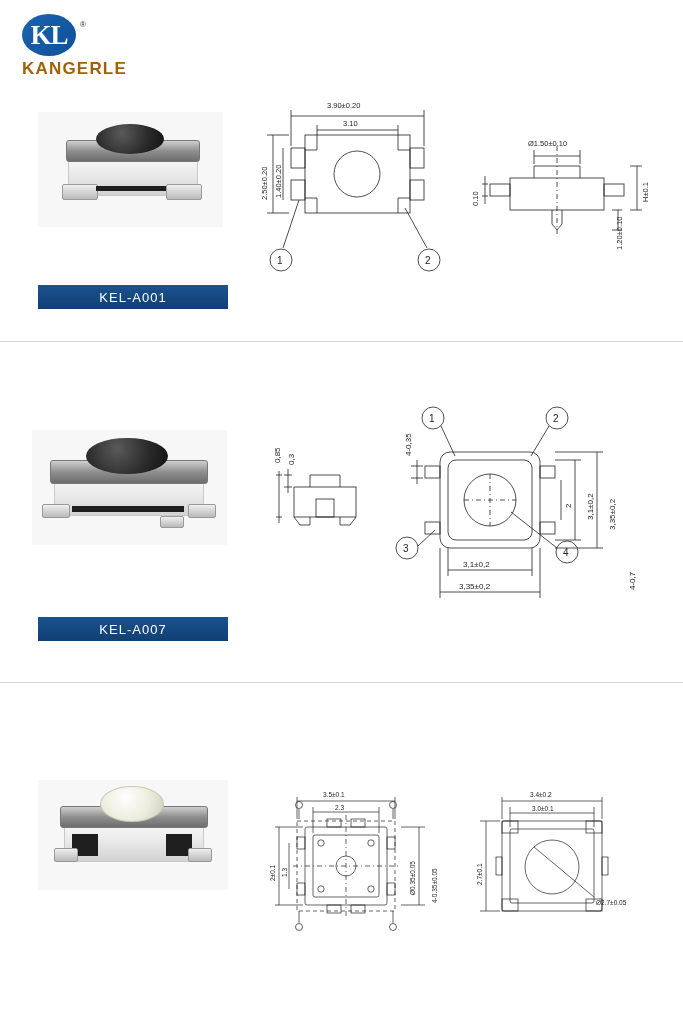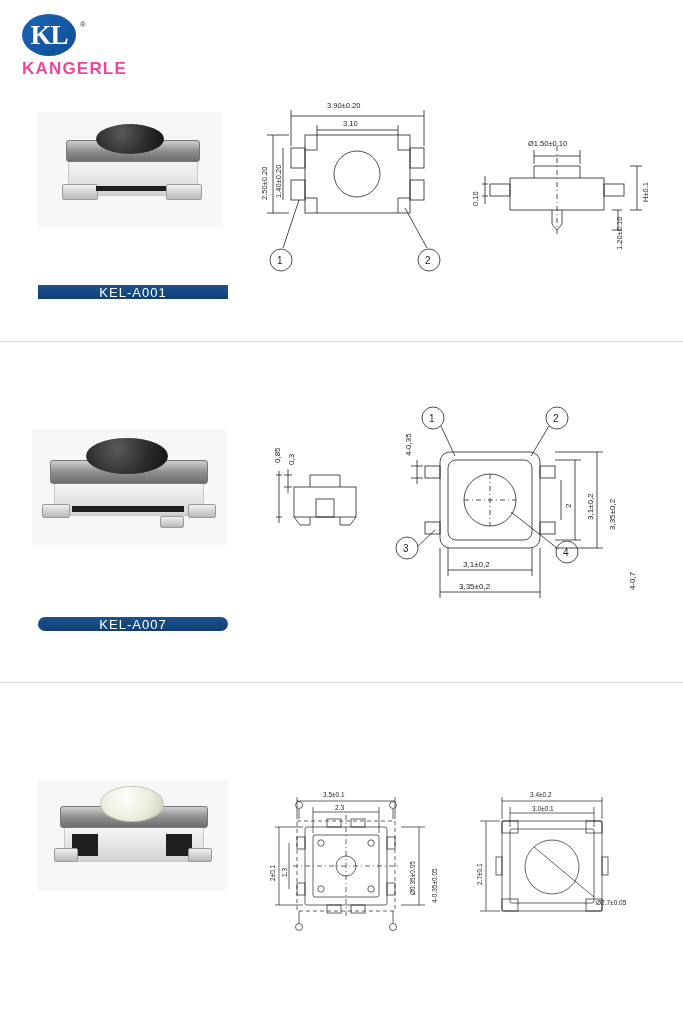--- a/index.html
+++ b/index.html
@@ -60,21 +60,21 @@
     left: 58px;
     top: 6px;
     font-size: 8px;
     color: #333;
   }
   .logo-text {
     margin-top: 3px;
     font-size: 17px;
     font-weight: bold;
     letter-spacing: 1.2px;
-    color: #ec4899;
+    color: #a16207;
     font-family: "Liberation Sans", sans-serif;
   }
 
   
   .section {
     position: absolute;
     left: 0;
     width: 683px;
   }
   .sec1 { top: 60px;  height: 280px; }
@@ -129,21 +129,21 @@
     border: 1px solid #9a9a9a;
   }
   .sw-dark {
     position: absolute;
     background: #1e1e1e;
   }
 
   
   .label-bar {
     position: absolute;
-    height: 14px;
+    height: 24px;
     background: #14487f;
     background: linear-gradient(180deg,#1b5290 0%, #113f72 100%);
     color: #ffffff;
     font-size: 13px;
     letter-spacing: 1px;
     display: flex;
     align-items: center;
     justify-content: center;
     font-family: "Liberation Sans", sans-serif;
   }
@@ -286,21 +286,21 @@
         <div class="sw-base" style="left:22px; top:42px; width:148px; height:42px; border-radius:3px;"></div>
         <div class="sw-metal" style="left:18px; top:30px; width:156px; height:22px; border-radius:3px;"></div>
         <div class="sw-dome" style="left:54px; top:8px; width:82px; height:36px;"></div>
         <div class="sw-leg" style="left:10px; top:74px; width:26px; height:12px; border-radius:2px;"></div>
         <div class="sw-leg" style="left:156px; top:74px; width:26px; height:12px; border-radius:2px;"></div>
         <div class="sw-leg" style="left:128px; top:86px; width:22px; height:10px; border-radius:2px;"></div>
         <div class="sw-dark" style="left:40px; top:76px; width:112px; height:6px;"></div>
       </div>
     </div>
 
-    <div class="label-bar" style="left:38px; top:272px; width:190px;border-radius:8px;">KEL-A007</div>
+    <div class="label-bar" style="left:38px; top:272px; width:190px;">KEL-A007</div>
 
     <div class="draw" style="left:270px; top:100px;">
       <svg width="110" height="110" viewBox="0 0 110 110">
         <g stroke="#222" fill="none" stroke-width="0.8">
           <rect x="24" y="42" width="62" height="30"></rect>
           <path d="M40,42 L40,30 L70,30 L70,42"></path>
           <path d="M24,72 L30,80 L40,80 L40,72"></path>
           <path d="M86,72 L80,80 L70,80 L70,72"></path>
           <rect x="46" y="54" width="18" height="18"></rect>
           <line x1="14" y1="30" x2="22" y2="30"></line>

